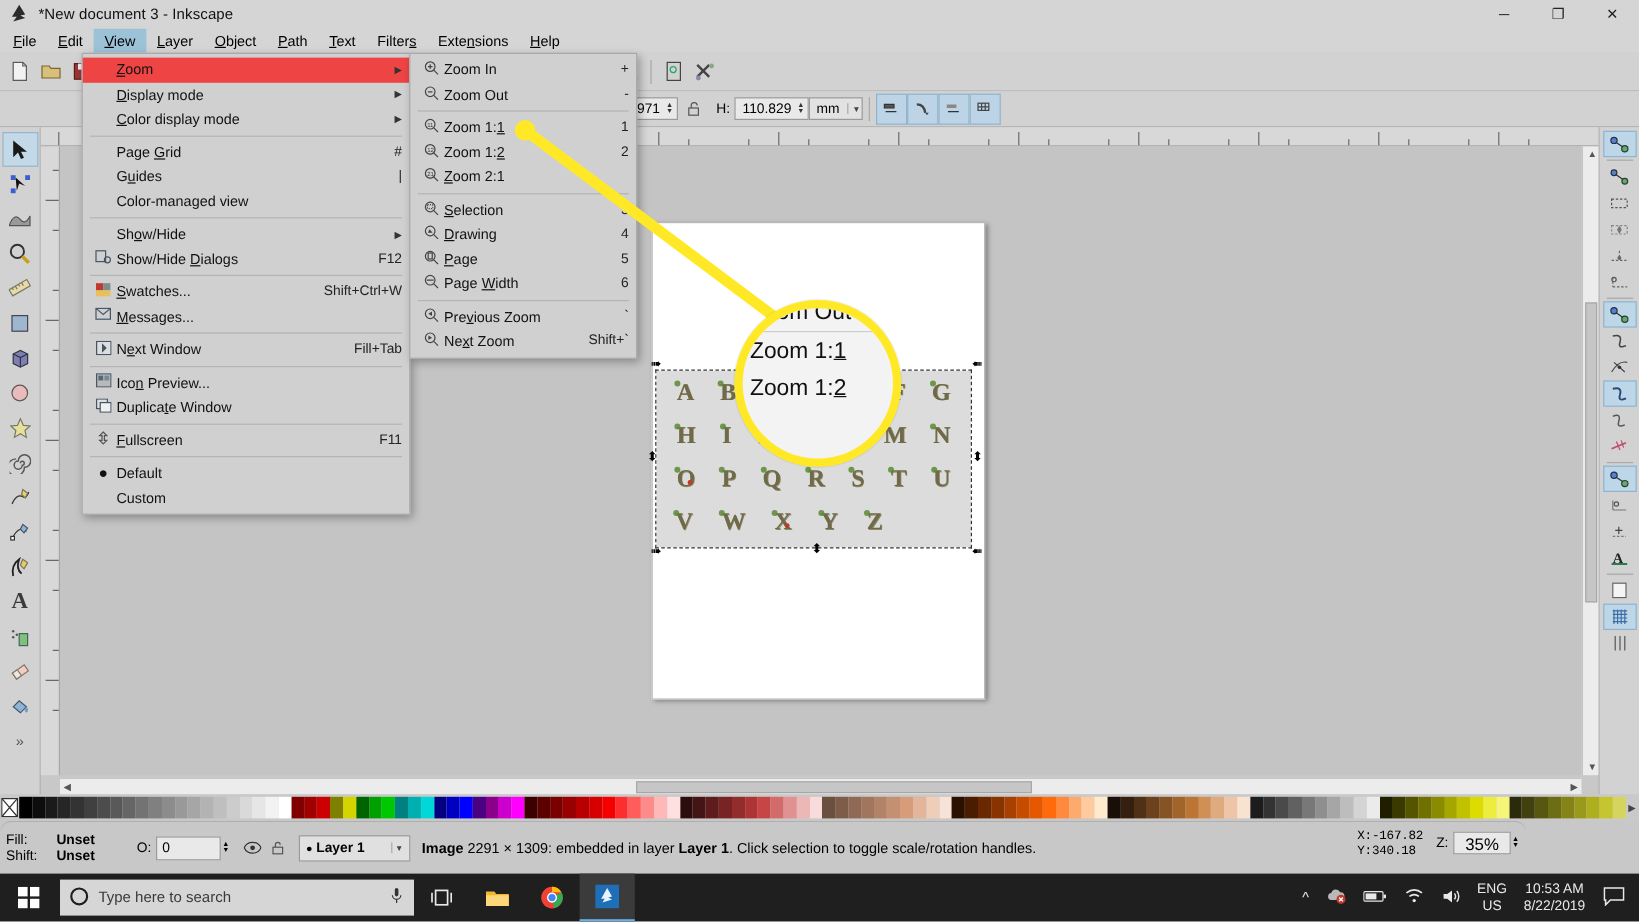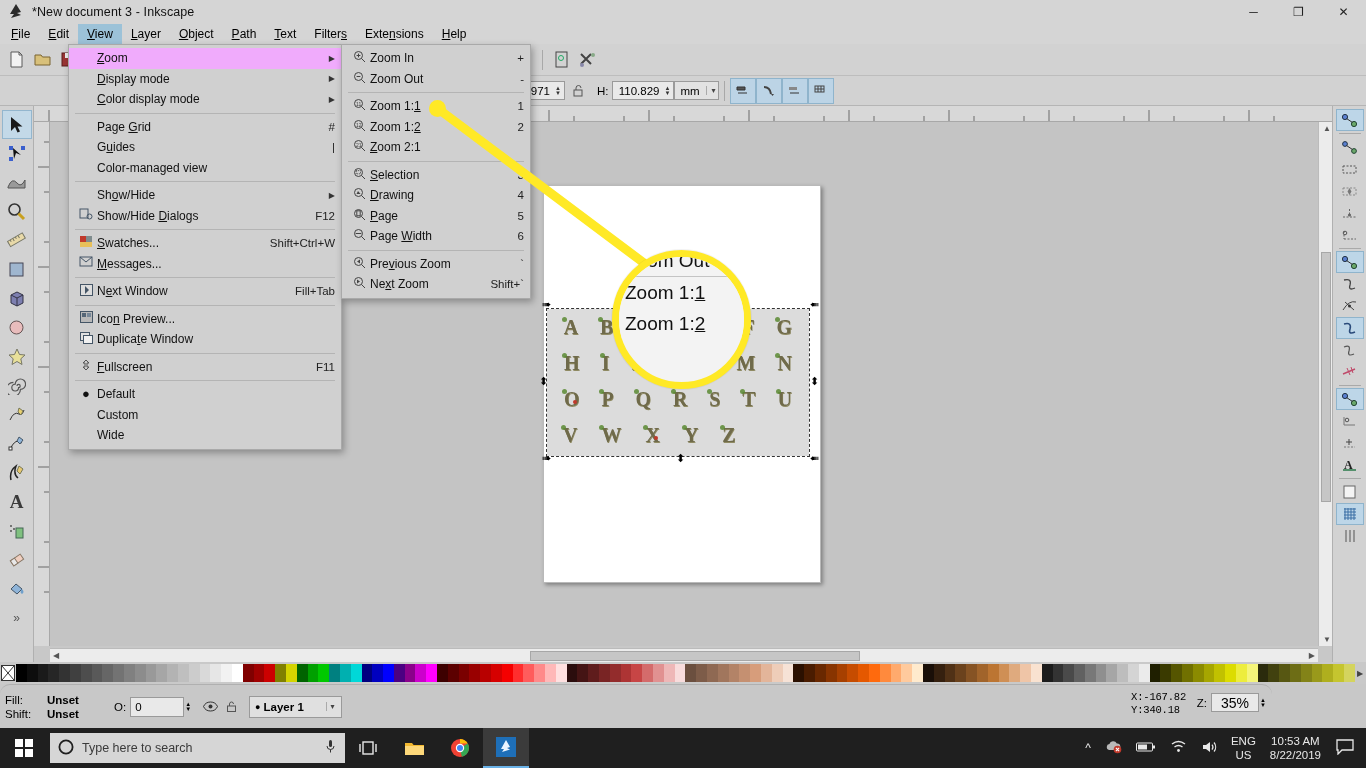--- a/index.html
+++ b/index.html
@@ -214,21 +214,21 @@
   .menu{
     position:absolute; background:#d0d0d0; border:1px solid #a9a9a9;
     box-shadow:2px 3px 7px rgba(0,0,0,.3); padding:3px 0; z-index:40;
   }
   #view-menu{ left:68px; top:44px; width:274px; }
   #zoom-menu{ left:341px; top:44px; width:190px; }
   .mi{
     height:20.5px; display:flex; align-items:center; font-size:12px; color:#111;
     padding:0 6px; position:relative;
   }
-  .mi.hl{ background:#f0abfc; }
+  .mi.hl{ background:#ef4444; }
   .mi .ico{ width:22px; text-align:center; font-size:12px; color:#444; flex:0 0 22px; }
   .mi .lbl{ flex:1; }
   .mi .acc{ color:#222; font-size:11.5px; padding-left:10px; }
   .mi .arrow{ font-size:8px; color:#333; padding-left:6px; }
   .msep{ height:1px; background:#b4b4b4; margin:3px 6px; }
   .mi .bullet{ width:22px; text-align:center; font-size:13px; line-height:10px; }
 
   
   .callout-line{
     position:absolute; left:0; top:0; width:1366px; height:768px;
@@ -930,20 +930,23 @@
       <svg width="13" height="13" viewBox="0 0 13 13">
           <rect x="2.5" y="6" width="8" height="5.5" fill="none" stroke="#555"></rect>
           <path d="M4.5 6 V4 a2 2 0 0 1 4 0" fill="none" stroke="#555"></path>
         </svg>
       </div>
     <div class="layer-ctl">
       <span style="font-size:9px;margin-right:3px;">●</span>
       <span class="nm">Layer 1</span>
       <span style="font-size:8px;color:#444;border-left:1px solid #aaa;padding:0 4px;margin-left:6px;">▾</span>
     </div>
+    <div class="status-msg">
+      <b>Image</b><span>&nbsp;</span><span>2291 × 1309</span><span>: embedded in layer </span><b>Layer 1</b><span>. Click selection to toggle scale/rotation handles.</span>
+    </div>
     <div class="coords">
       <div><span>X:</span><span>-167.82</span></div>
       <div><span>Y:</span><span>340.18</span></div>
     </div>
     <div class="zoomwrap">
       <span style="margin-right:4px;">Z:</span>
       <div class="zoombox">35%</div>
       <span style="display:flex;flex-direction:column;font-size:6px;line-height:5px;margin-left:1px;">
           <span>▲</span>
           <span>▼</span>
@@ -1143,24 +1146,20 @@
     </div>
     <div class="msep"></div>
     <div class="mi">
       <span class="bullet">●</span>
       <span class="lbl">Default</span>
     </div>
     <div class="mi">
       <span class="bullet"></span>
       <span class="lbl">Custom</span>
     </div>
-    <div class="mi">
-      <span class="bullet"></span>
-      <span class="lbl">Wide</span>
-    </div>
   </div>
 
   <div class="menu" id="zoom-menu">
     <div class="mi">
       <span class="ico">
         <svg width="13" height="13" viewBox="0 0 13 13">
             <circle cx="5.5" cy="5.5" r="4" fill="none" stroke="#444"></circle>
             <path d="M8.5 8.5 L12 12" stroke="#444"></path>
             <path d="M3.6 5.5 h3.8 M5.5 3.6 v3.8" stroke="#444"></path>
           </svg></span>

